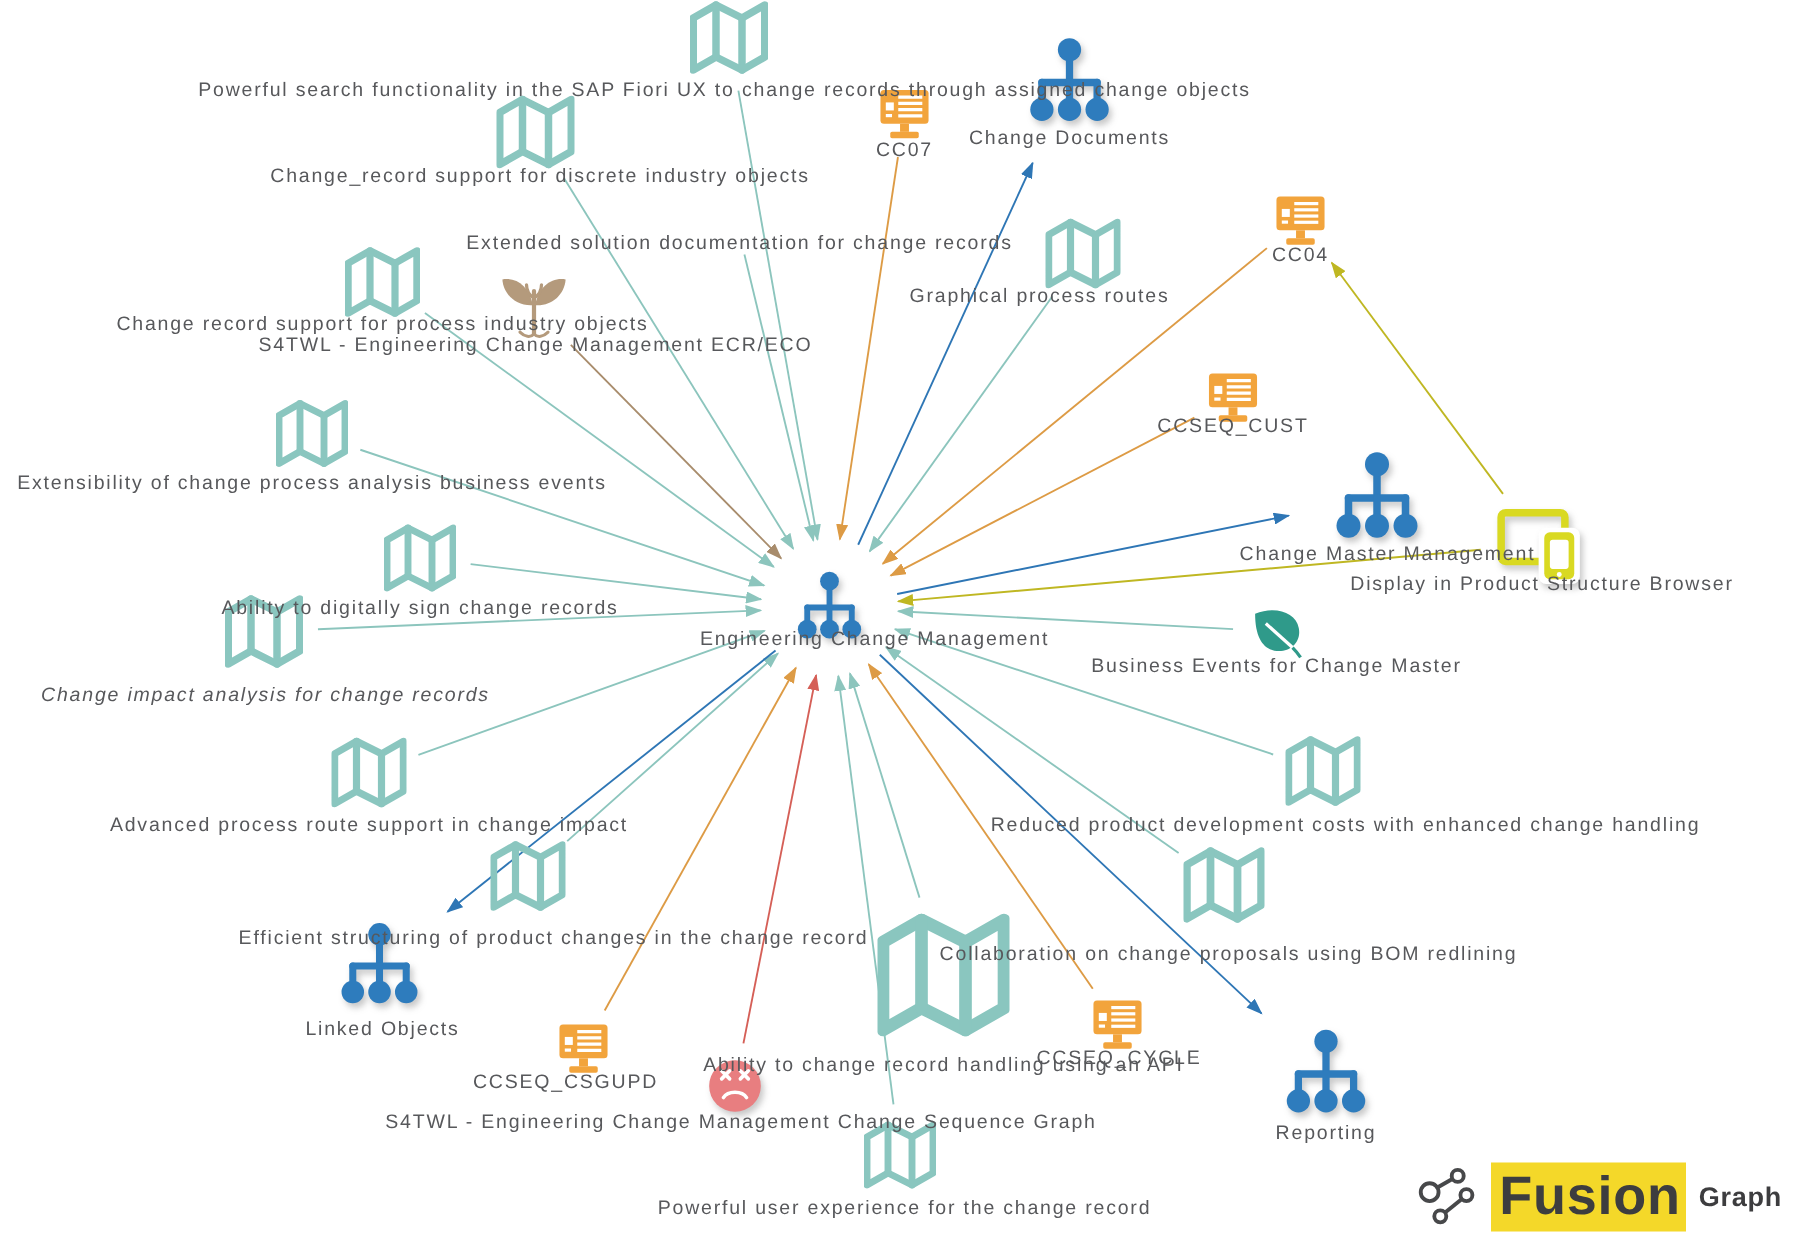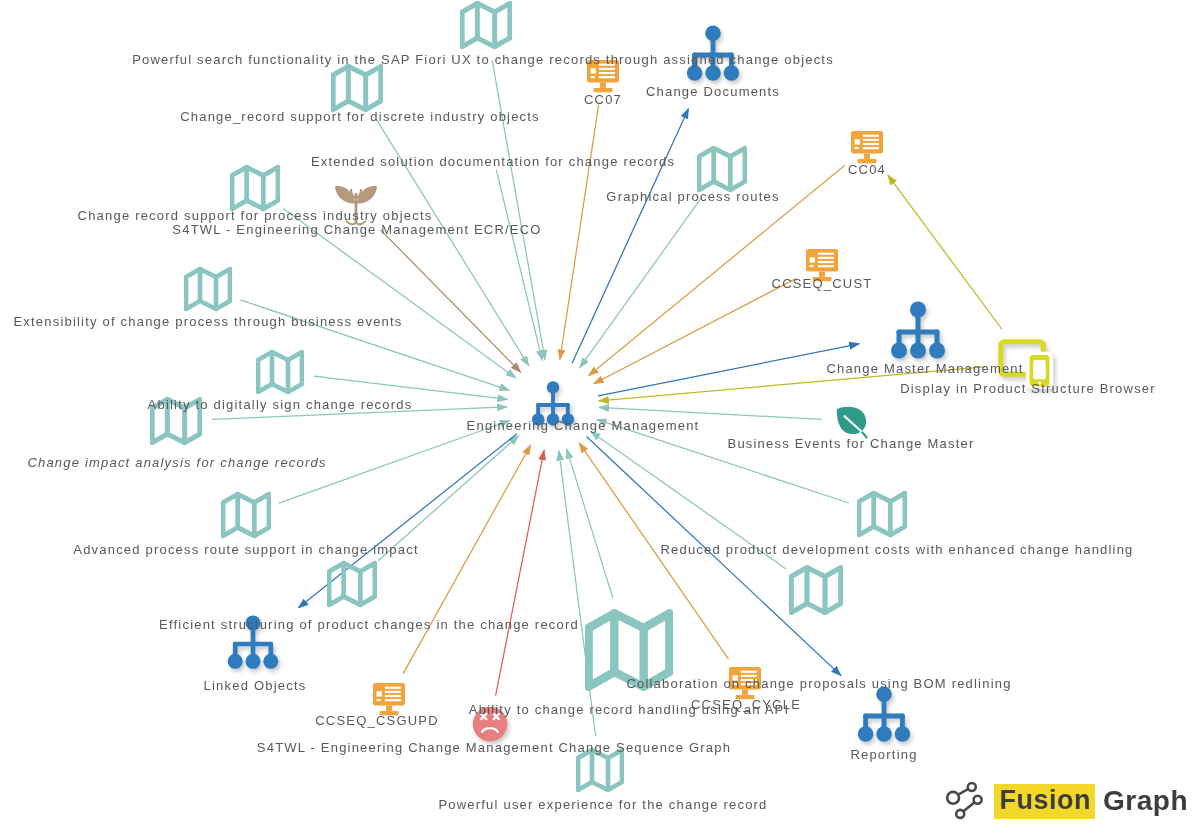--- a/index.html
+++ b/index.html
@@ -5,23 +5,23 @@
   html,body{margin:0;padding:0;background:#ffffff;}
   #canvas{position:relative;width:1204px;height:829px;background:#ffffff;overflow:hidden;
           font-family:"Liberation Sans","DejaVu Sans",sans-serif;}
   #edges{position:absolute;left:0;top:0;width:1204px;height:829px;z-index:0;}
   .node{position:absolute;z-index:2;}
   .node svg{display:block;width:100%;height:100%;}
   .shadowed svg{filter:drop-shadow(2px 3px 2px rgba(110,110,110,.38));}
   .node-label{position:absolute;z-index:3;white-space:nowrap;transform:translateX(-50%);
               font-size:13px;letter-spacing:1.2px;color:#57585b;height:18px;line-height:18px;}
   #logo{position:absolute;right:16px;bottom:8px;display:flex;align-items:center;gap:6px;z-index:4;}
-  #logo .logo-fusion{background:#f4d829;color:#3d3d3f;font-size:27px;font-weight:600;
+  #logo .logo-fusion{background:#f4d829;color:#3d3d3f;font-size:36px;font-weight:600;
                      padding:1px 4px 3px 6px;letter-spacing:.5px;}
-  #logo .logo-graph{color:#3d3d3f;font-size:28px;font-weight:600;letter-spacing:.5px;padding-left:2px;}
+  #logo .logo-graph{color:#3d3d3f;font-size:18px;font-weight:600;letter-spacing:.5px;padding-left:2px;}
 </style>
 </head>
 <body>
 
 <div id="canvas">
   <svg id="edges">
       <defs>
         <marker id="arrow-teal" markerWidth="11" markerHeight="8" refX="10" refY="4" orient="auto" markerUnits="userSpaceOnUse">
           <path d="M0 0 L11 4 L0 8 Z" fill="#8cc5bd"></path>
         </marker>
@@ -135,21 +135,21 @@
       <div class="node-label" style="left: 357px; top: 221px;">S4TWL - Engineering Change Management ECR/ECO</div>
       <div class="node" style="left: 184px; top: 265px; width: 48px; height: 48px;">
         <svg viewBox="0 0 24 24">
           <g fill="none" stroke="#8ac6bf" stroke-width="2.3" stroke-linejoin="round" stroke-linecap="round">
             <polygon points="1 6 1 22 8 18 16 22 23 18 23 2 16 6 8 2 1 6"></polygon>
             <line x1="8" y1="2" x2="8" y2="18"></line>
             <line x1="16" y1="6" x2="16" y2="22"></line>
           </g>
         </svg>
       </div>
-      <div class="node-label" style="left: 208px; top: 313px;">Extensibility of change process through business events</div>
+      <div class="node-label" style="left: 208px; top: 313px;">Extensibility of change process analysis business events</div>
       <div class="node" style="left: 697px; top: 144px; width: 50px; height: 50px;">
         <svg viewBox="0 0 24 24">
           <g fill="none" stroke="#8ac6bf" stroke-width="2.3" stroke-linejoin="round" stroke-linecap="round">
             <polygon points="1 6 1 22 8 18 16 22 23 18 23 2 16 6 8 2 1 6"></polygon>
             <line x1="8" y1="2" x2="8" y2="18"></line>
             <line x1="16" y1="6" x2="16" y2="22"></line>
           </g>
         </svg>
       </div>
       <div class="node-label" style="left: 693px; top: 188px;">Graphical process routes</div>
@@ -303,21 +303,21 @@
       <div class="node-label" style="left: 369px; top: 616px;">Efficient structuring of product changes in the change record</div>
       <div class="node" style="left: 789px; top: 563px; width: 54px; height: 54px;">
         <svg viewBox="0 0 24 24">
           <g fill="none" stroke="#8ac6bf" stroke-width="2.3" stroke-linejoin="round" stroke-linecap="round">
             <polygon points="1 6 1 22 8 18 16 22 23 18 23 2 16 6 8 2 1 6"></polygon>
             <line x1="8" y1="2" x2="8" y2="18"></line>
             <line x1="16" y1="6" x2="16" y2="22"></line>
           </g>
         </svg>
       </div>
-      <div class="node-label" style="left: 819px; top: 627px; margin-top: 48px;">Collaboration on change proposals using BOM redlining</div>
+      <div class="node-label" style="left: 819px; top: 627px;">Collaboration on change proposals using BOM redlining</div>
       <div class="node shadowed" style="left: 223px; top: 614px; width: 60px; height: 60px;">
         <svg viewBox="0 0 64 64">
           <g stroke="#2e7cbd" stroke-width="5" stroke-linecap="round" fill="#2e7cbd">
             <line x1="32" y1="12" x2="32" y2="32"></line>
             <line x1="13" y1="32" x2="51" y2="32"></line>
             <line x1="13" y1="32" x2="13" y2="45"></line>
             <line x1="32" y1="32" x2="32" y2="45"></line>
             <line x1="51" y1="32" x2="51" y2="45"></line>
             <circle cx="32" cy="9.5" r="8" stroke="none"></circle>
             <circle cx="13" cy="50.5" r="8" stroke="none"></circle>

